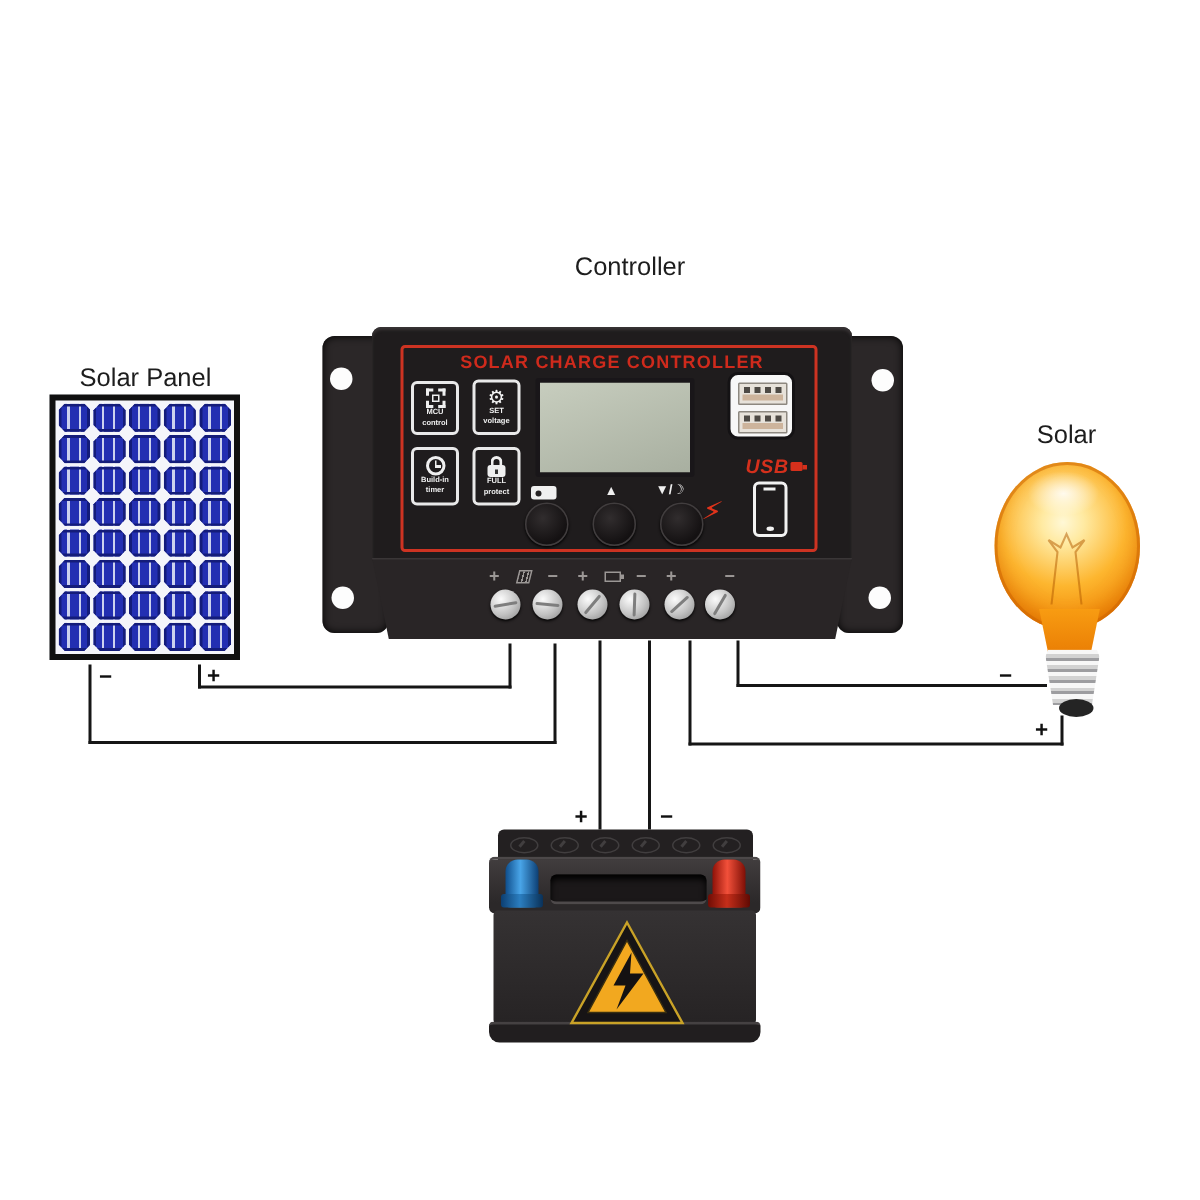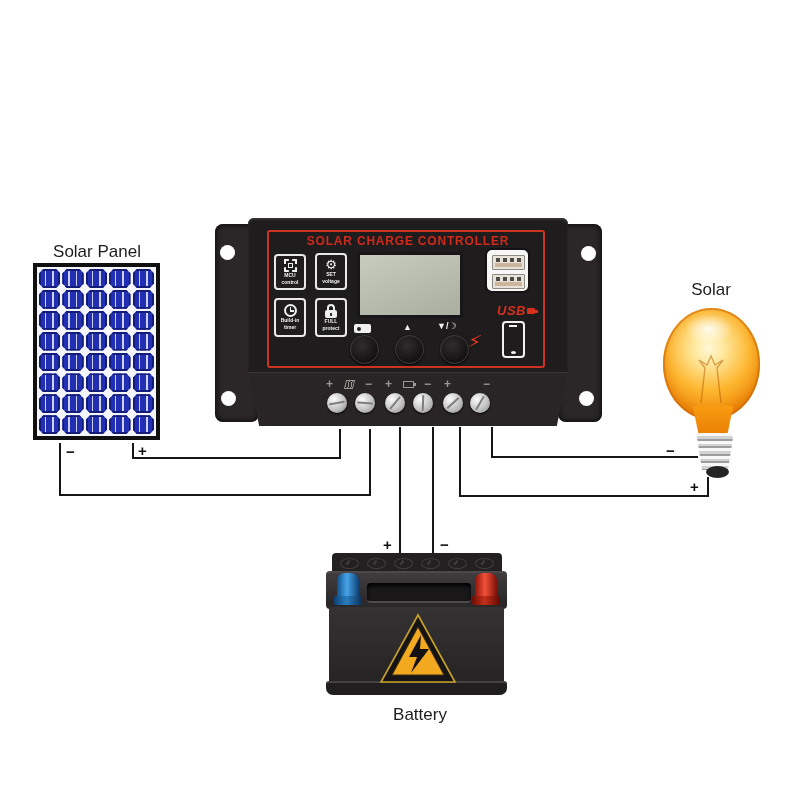--- a/index.html
+++ b/index.html
@@ -126,23 +126,23 @@
     background:linear-gradient(180deg,#353233 0%,#2d2a2b 55%,#262324 100%);}
   .bat-ledge{position:absolute;left:0;top:130px;width:181px;height:14px;background:#211e1f;
     border-radius:3px 3px 7px 7px;border-top:2px solid #454142;box-sizing:border-box;}
   .warn{position:absolute;left:53px;top:62px;}
 </style>
 </head>
 <body>
 
 <div class="canvas">
 
+  <div class="comp-label" style="left:340px;top:168px;width:160px;">Controller</div>
   <div class="comp-label" style="left:27px;top:242px;width:140px;">Solar Panel</div>
   <div class="comp-label" style="left:661px;top:280px;width:100px;">Solar</div>
-  <div class="comp-label" style="left:350px;top:705px;width:140px;">Battery</div>
 
   <div class="solar-panel">
     <div class="cells">
         <div class="cell"></div>
         <div class="cell"></div>
         <div class="cell"></div>
         <div class="cell"></div>
         <div class="cell"></div>
         <div class="cell"></div>
         <div class="cell"></div>

